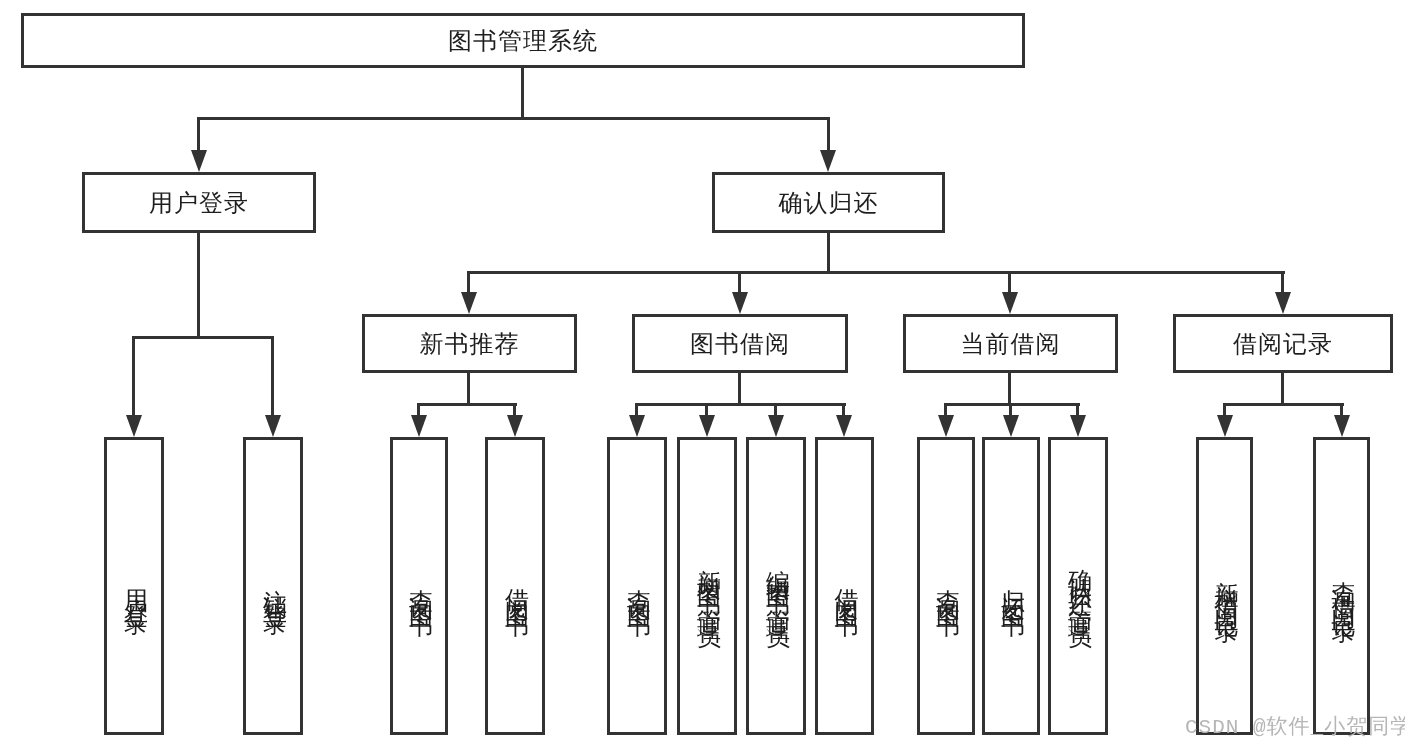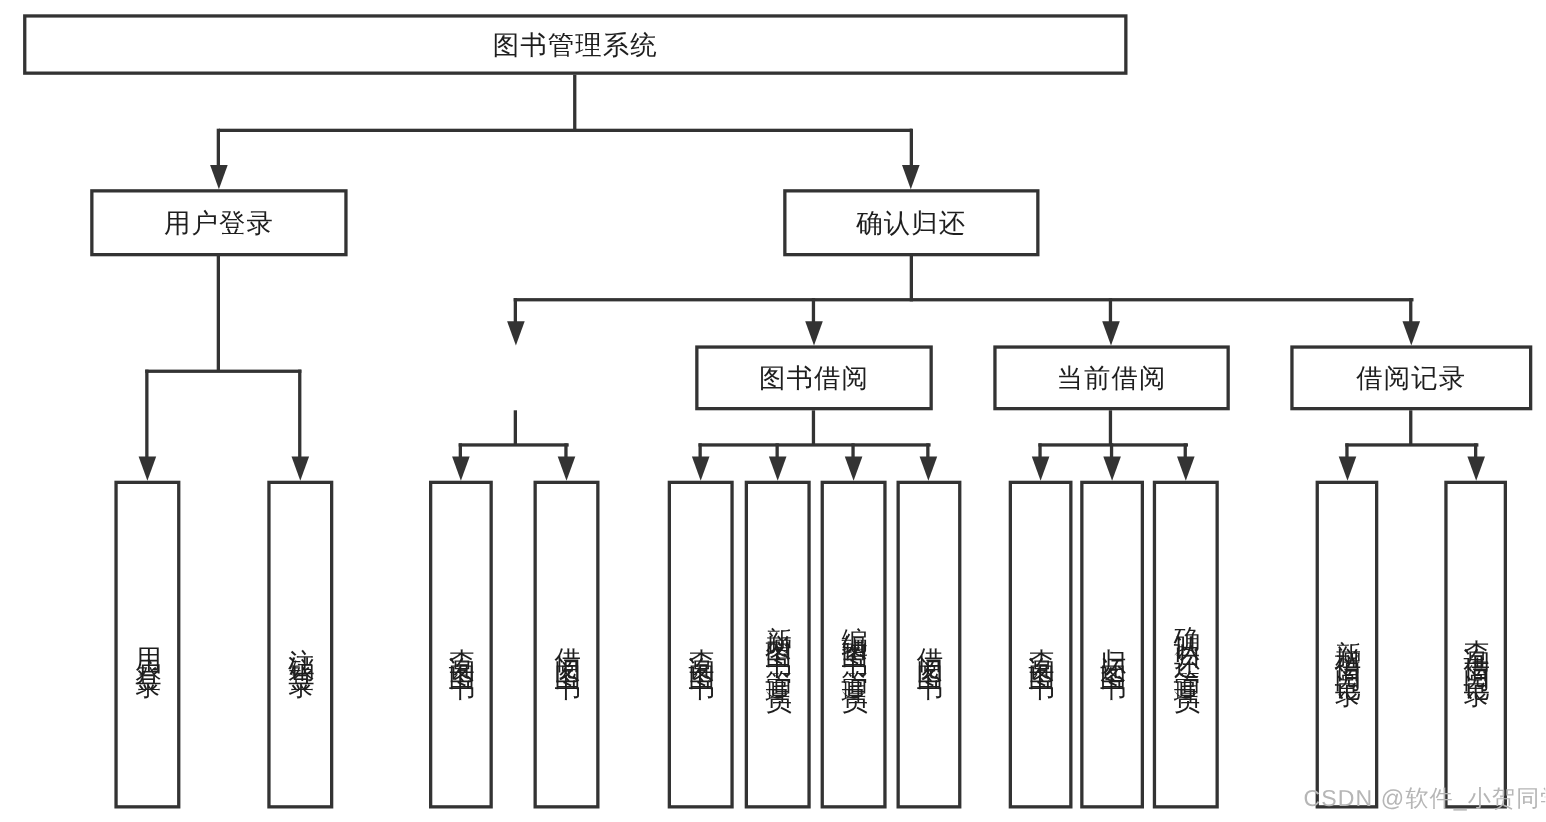--- a/index.html
+++ b/index.html
@@ -1,18 +1,18 @@
 <!DOCTYPE html>
 <html><head>
 <meta charset="utf-8">
 <style>
   html,body { margin:0; padding:0; background:#ffffff; }
   #canvas {
     position:relative; width:1405px; height:747px; background:#ffffff;
-    font-family:Liberation Sans, sans-serif; color:#1e1e1e; overflow:hidden;
+    font-family:Liberation Mono, monospace; color:#1e1e1e; overflow:hidden;
   }
   .hbox {
     position:absolute; box-sizing:border-box; border:3px solid #333333;
     background:#ffffff; display:flex; align-items:center; justify-content:center;
     font-size:24px; letter-spacing:1px; white-space:nowrap;
   }
   .vbox {
     position:absolute; top:437px; height:298px; box-sizing:border-box;
     border:3px solid #333333; background:#ffffff;
     writing-mode:vertical-rl; text-orientation:mixed;
@@ -33,20 +33,21 @@
 </head>
 <body>
 
 <div id="canvas">
 
   <div class="hbox" style="left:21px; top:13px; width:1004px; height:55px">图书管理系统</div>
 
   <div class="hbox" style="left:82px; top:172px; width:234px; height:61px">用户登录</div>
   <div class="hbox" style="left:712px; top:172px; width:233px; height:61px">确认归还</div>
 
+  <div class="hbox" style="left:362px; top:314px; width:215px; height:59px">新书推荐</div>
   <div class="hbox" style="left:903px; top:314px; width:215px; height:59px">当前借阅</div>
   <div class="hbox" style="left:632px; top:314px; width:216px; height:59px">图书借阅</div>
   <div class="hbox" style="left:1173px; top:314px; width:220px; height:59px">借阅记录</div>
 
   <div class="vbox" style="left:104px; width:60px">用户登录</div>
   <div class="vbox" style="left:243px; width:60px">注销登录</div>
 
   <div class="vbox" style="left:390px; width:58px">查询图书</div>
   <div class="vbox" style="left:485px; width:60px">借阅图书</div>
 

